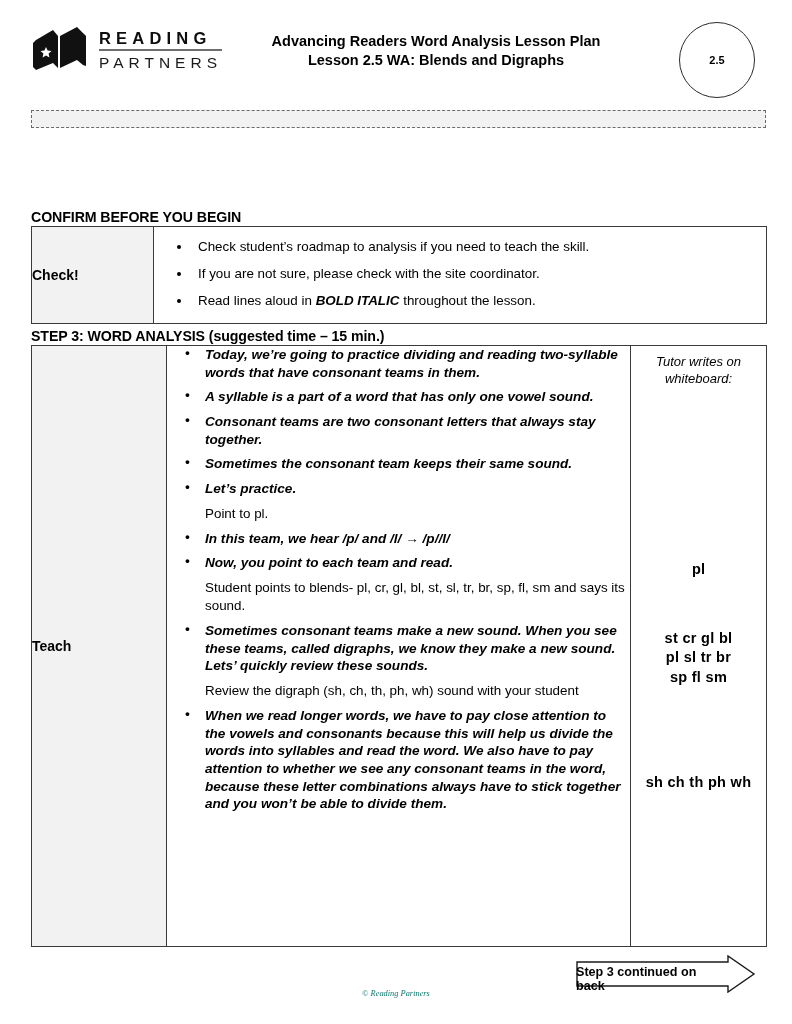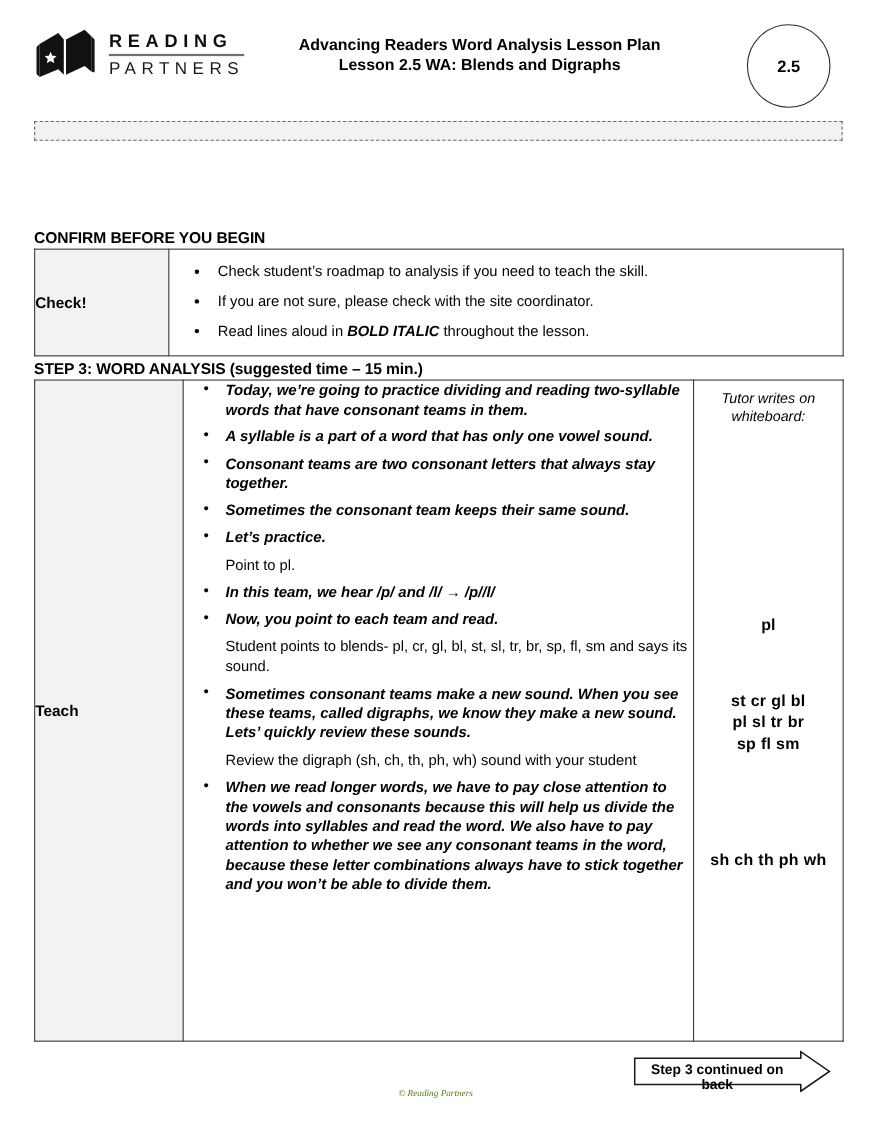--- a/index.html
+++ b/index.html
@@ -68,21 +68,21 @@
 
   .lesson-circle {
     position: absolute;
     left: 679px; top: 22px;
     width: 74px; height: 74px;
     border: 1.4px solid #2b2b2b;
     border-radius: 50%;
     display: flex;
     align-items: center;
     justify-content: center;
-    font-size: 15px;
+    font-size: 11px;
     font-weight: 700;
   }
 
   
   .dmt-box {
     position: absolute;
     left: 31px; top: 110px;
     width: 735px;
     box-sizing: border-box;
     border: 1px dashed #6b6b6b;
@@ -201,34 +201,33 @@
   .continued-arrow {
     position: absolute;
     left: 576px; top: 955px;
     width: 180px; height: 38px;
   }
   .continued-arrow svg { display: block; }
   .continued-text {
     position: absolute;
     left: 0; top: 10px;
     width: 152px;
-    text-align: center;
     font-size: 12.6px;
     font-weight: 700;
   }
 
   
   .footer {
     position: absolute;
     left: 0; top: 988px;
     width: 792px;
     text-align: center;
     font-family: "Liberation Serif", serif;
     font-style: italic;
-    color: #4d7c0f;
+    color: #0f766e;
   }
   .footer-line1 { font-size: 8.4px; line-height: 1.45; }
   .footer-line2 { font-size: 8.6px; line-height: 1.45; }
 </style>
 </head>
 <body>
 
 <div id="page">
 
   <div class="header">

